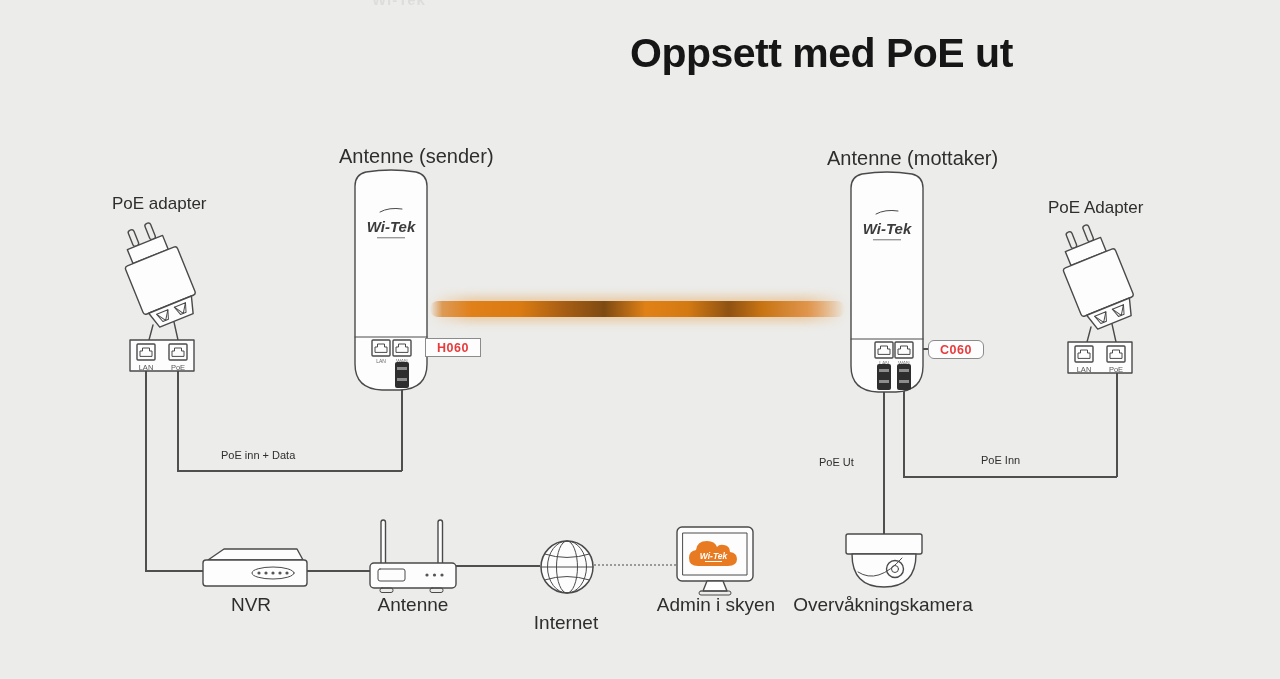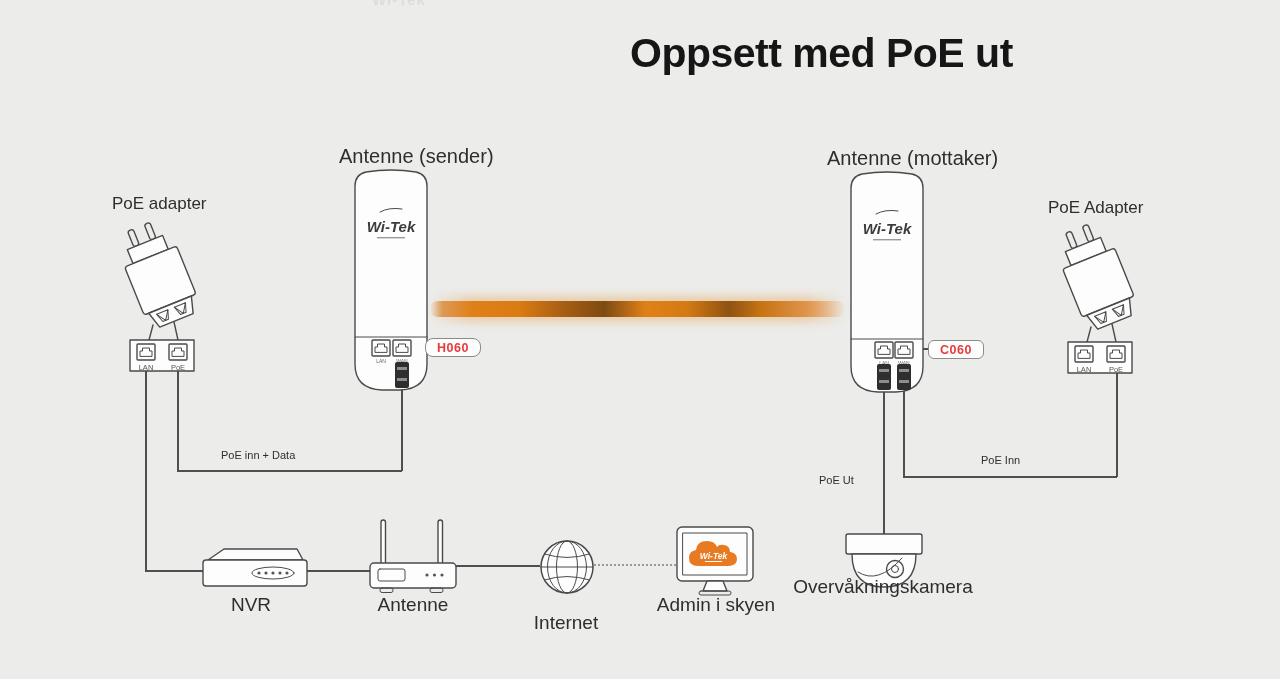--- a/index.html
+++ b/index.html
@@ -117,21 +117,21 @@
       <path class="stroke thin" d="M44 184 v-5 h2.5 v-3 h7 v3 h2.5 v5 z"></path>
     </g>
     <text x="29" y="195" text-anchor="middle" font-size="5" fill="#666">LAN</text>
     <text x="50" y="195" text-anchor="middle" font-size="5" fill="#666">WAN</text>
     <g>
       <rect x="43" y="194" width="14" height="26" rx="2" fill="#2e2e2e"></rect>
       <rect x="45" y="199" width="10" height="3" fill="#8d8d8d"></rect>
       <rect x="45" y="210" width="10" height="3" fill="#8d8d8d"></rect>
     </g>
   </svg>
-  <div class="model-box" style="left:425px;top:338px;border-radius:8px;">
+  <div class="model-box" style="left:425px;top:338px;">
     <span>H060</span>
   </div>
 
   <div class="txt small-label" style="left:827px;top:147px;">Antenne (mottaker)</div>
   <svg style="left:848px;top:170px;" width="78" height="224" viewBox="0 0 78 224">
     <path class="fillwhite" d="M14 4 Q39 0 64 4 Q75 6.5 75 18 V196 Q75 221 48 222 H30 Q3 221 3 196 V18 Q3 6.5 14 4 Z"></path>
     <line class="stroke thin" x1="3" y1="169" x2="75" y2="169"></line>
     <path class="stroke thin" d="M28 44 q9 -5 22 -3"></path>
     <text x="39" y="64" text-anchor="middle" font-size="15" font-weight="bold" font-style="italic" fill="#3c3c3c">Wi-Tek</text>
     <rect x="25" y="69" width="28" height="1.4" fill="#9a9a9a"></rect>
@@ -179,21 +179,21 @@
     </g>
     <g>
       <rect class="stroke" x="57" y="124" width="18" height="16" rx="1"></rect>
       <path class="stroke thin" d="M60 136 v-5 h2.5 v-3 h7 v3 h2.5 v5 z"></path>
     </g>
     <text x="34" y="150" text-anchor="middle" font-size="7.5" fill="#555">LAN</text>
     <text x="66" y="150" text-anchor="middle" font-size="7.5" fill="#555">PoE</text>
   </svg>
 
   <div class="txt link-label" style="left:221px;top:449px;">PoE inn + Data</div>
-  <div class="txt link-label" style="left:819px;top:474px;">PoE Ut</div>
+  <div class="txt link-label" style="left:819px;top:456px;">PoE Ut</div>
   <div class="txt link-label" style="left:981px;top:454px;">PoE Inn</div>
 
   <svg style="left:200px;top:547px;" width="110" height="42" viewBox="0 0 110 42">
     <path class="fillwhite" d="M8 13 L24 2 H97 L103 13 Z"></path>
     <rect class="fillwhite" x="3" y="13" width="104" height="26" rx="3"></rect>
     <ellipse class="stroke thin" cx="73" cy="26" rx="21" ry="6"></ellipse>
     <g fill="#555">
       <circle cx="59" cy="26" r="1.6"></circle>
         <circle cx="66" cy="26" r="1.6"></circle>
       <circle cx="73" cy="26" r="1.6"></circle>
@@ -241,15 +241,15 @@
   </svg>
   <div class="txt dev-label" style="left:716px;top:594px;">Admin i skyen</div>
 
   <svg style="left:842px;top:532px;" width="84" height="62" viewBox="0 0 84 62">
     <rect class="fillwhite" x="4" y="2" width="76" height="20" rx="2"></rect>
     <path class="fillwhite" d="M10 22 Q10 55 42 55 Q74 55 74 22 Z"></path>
     <path class="stroke thin" d="M16 40 Q36 53 60 26"></path>
     <circle class="stroke" cx="53" cy="37" r="8.5"></circle>
     <circle class="stroke thin" cx="53" cy="37" r="3.5"></circle>
   </svg>
-  <div class="txt dev-label" style="left:883px;top:576px;">Overvåkningskamera</div>
+  <div class="txt dev-label" style="left:883px;top:594px;">Overvåkningskamera</div>
 
 </div>
 
 </body></html>

